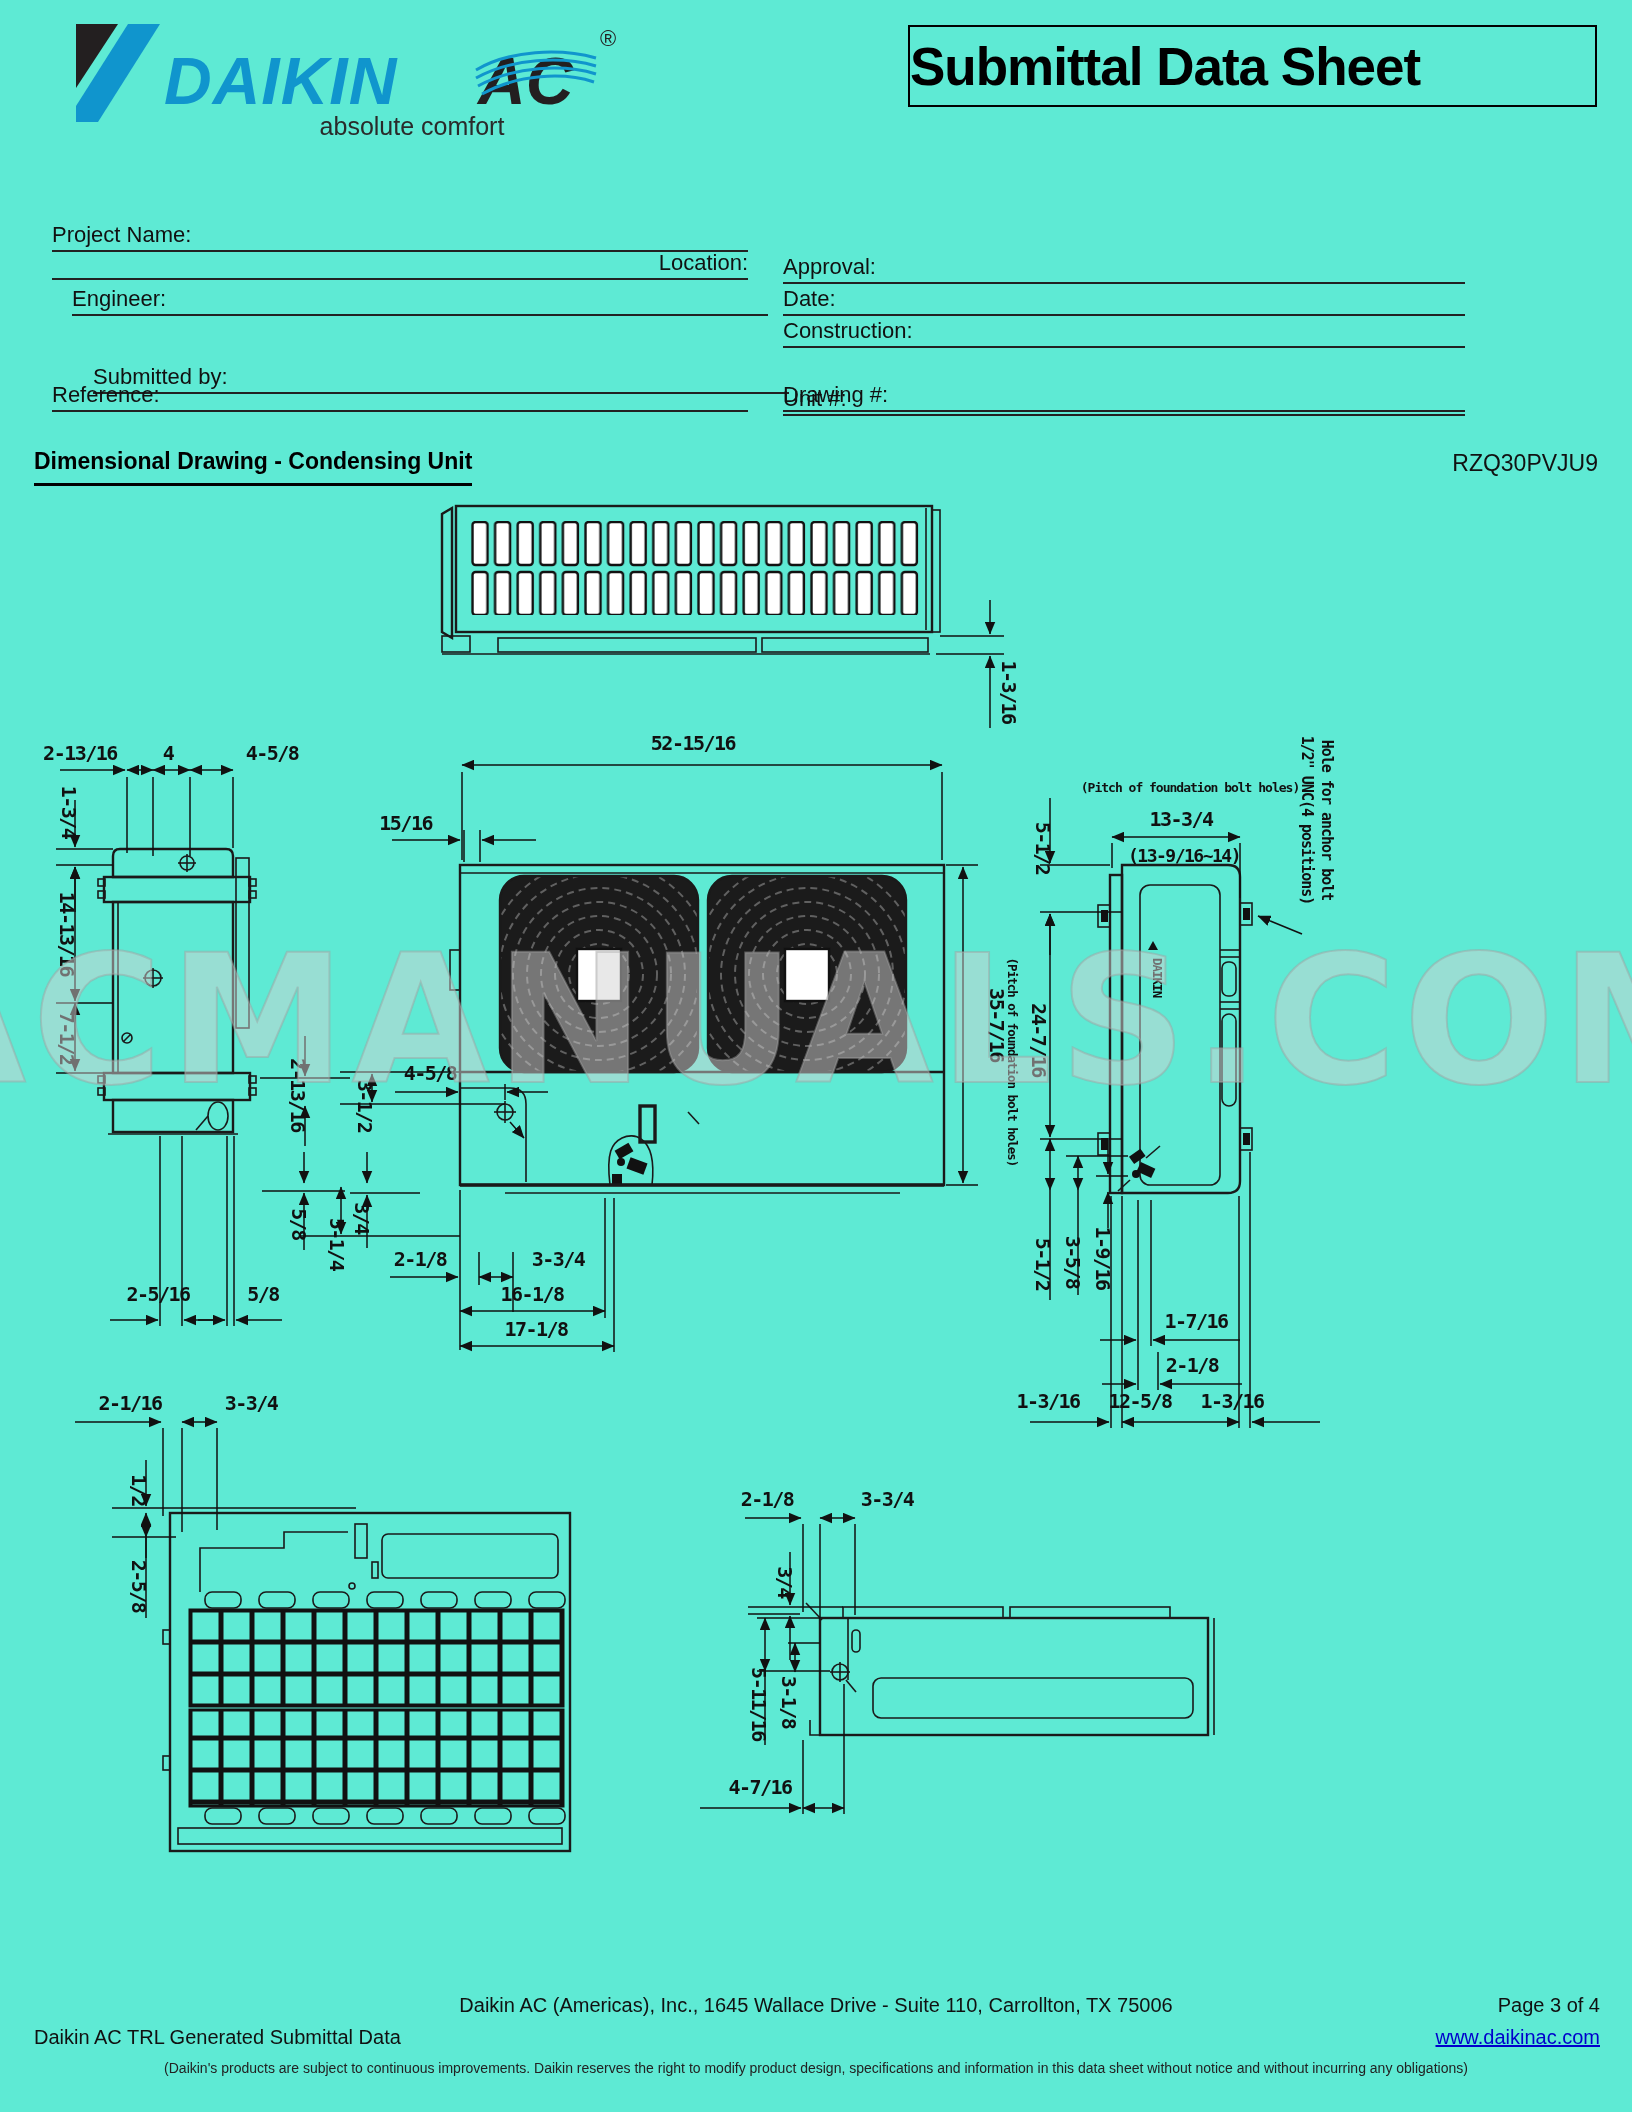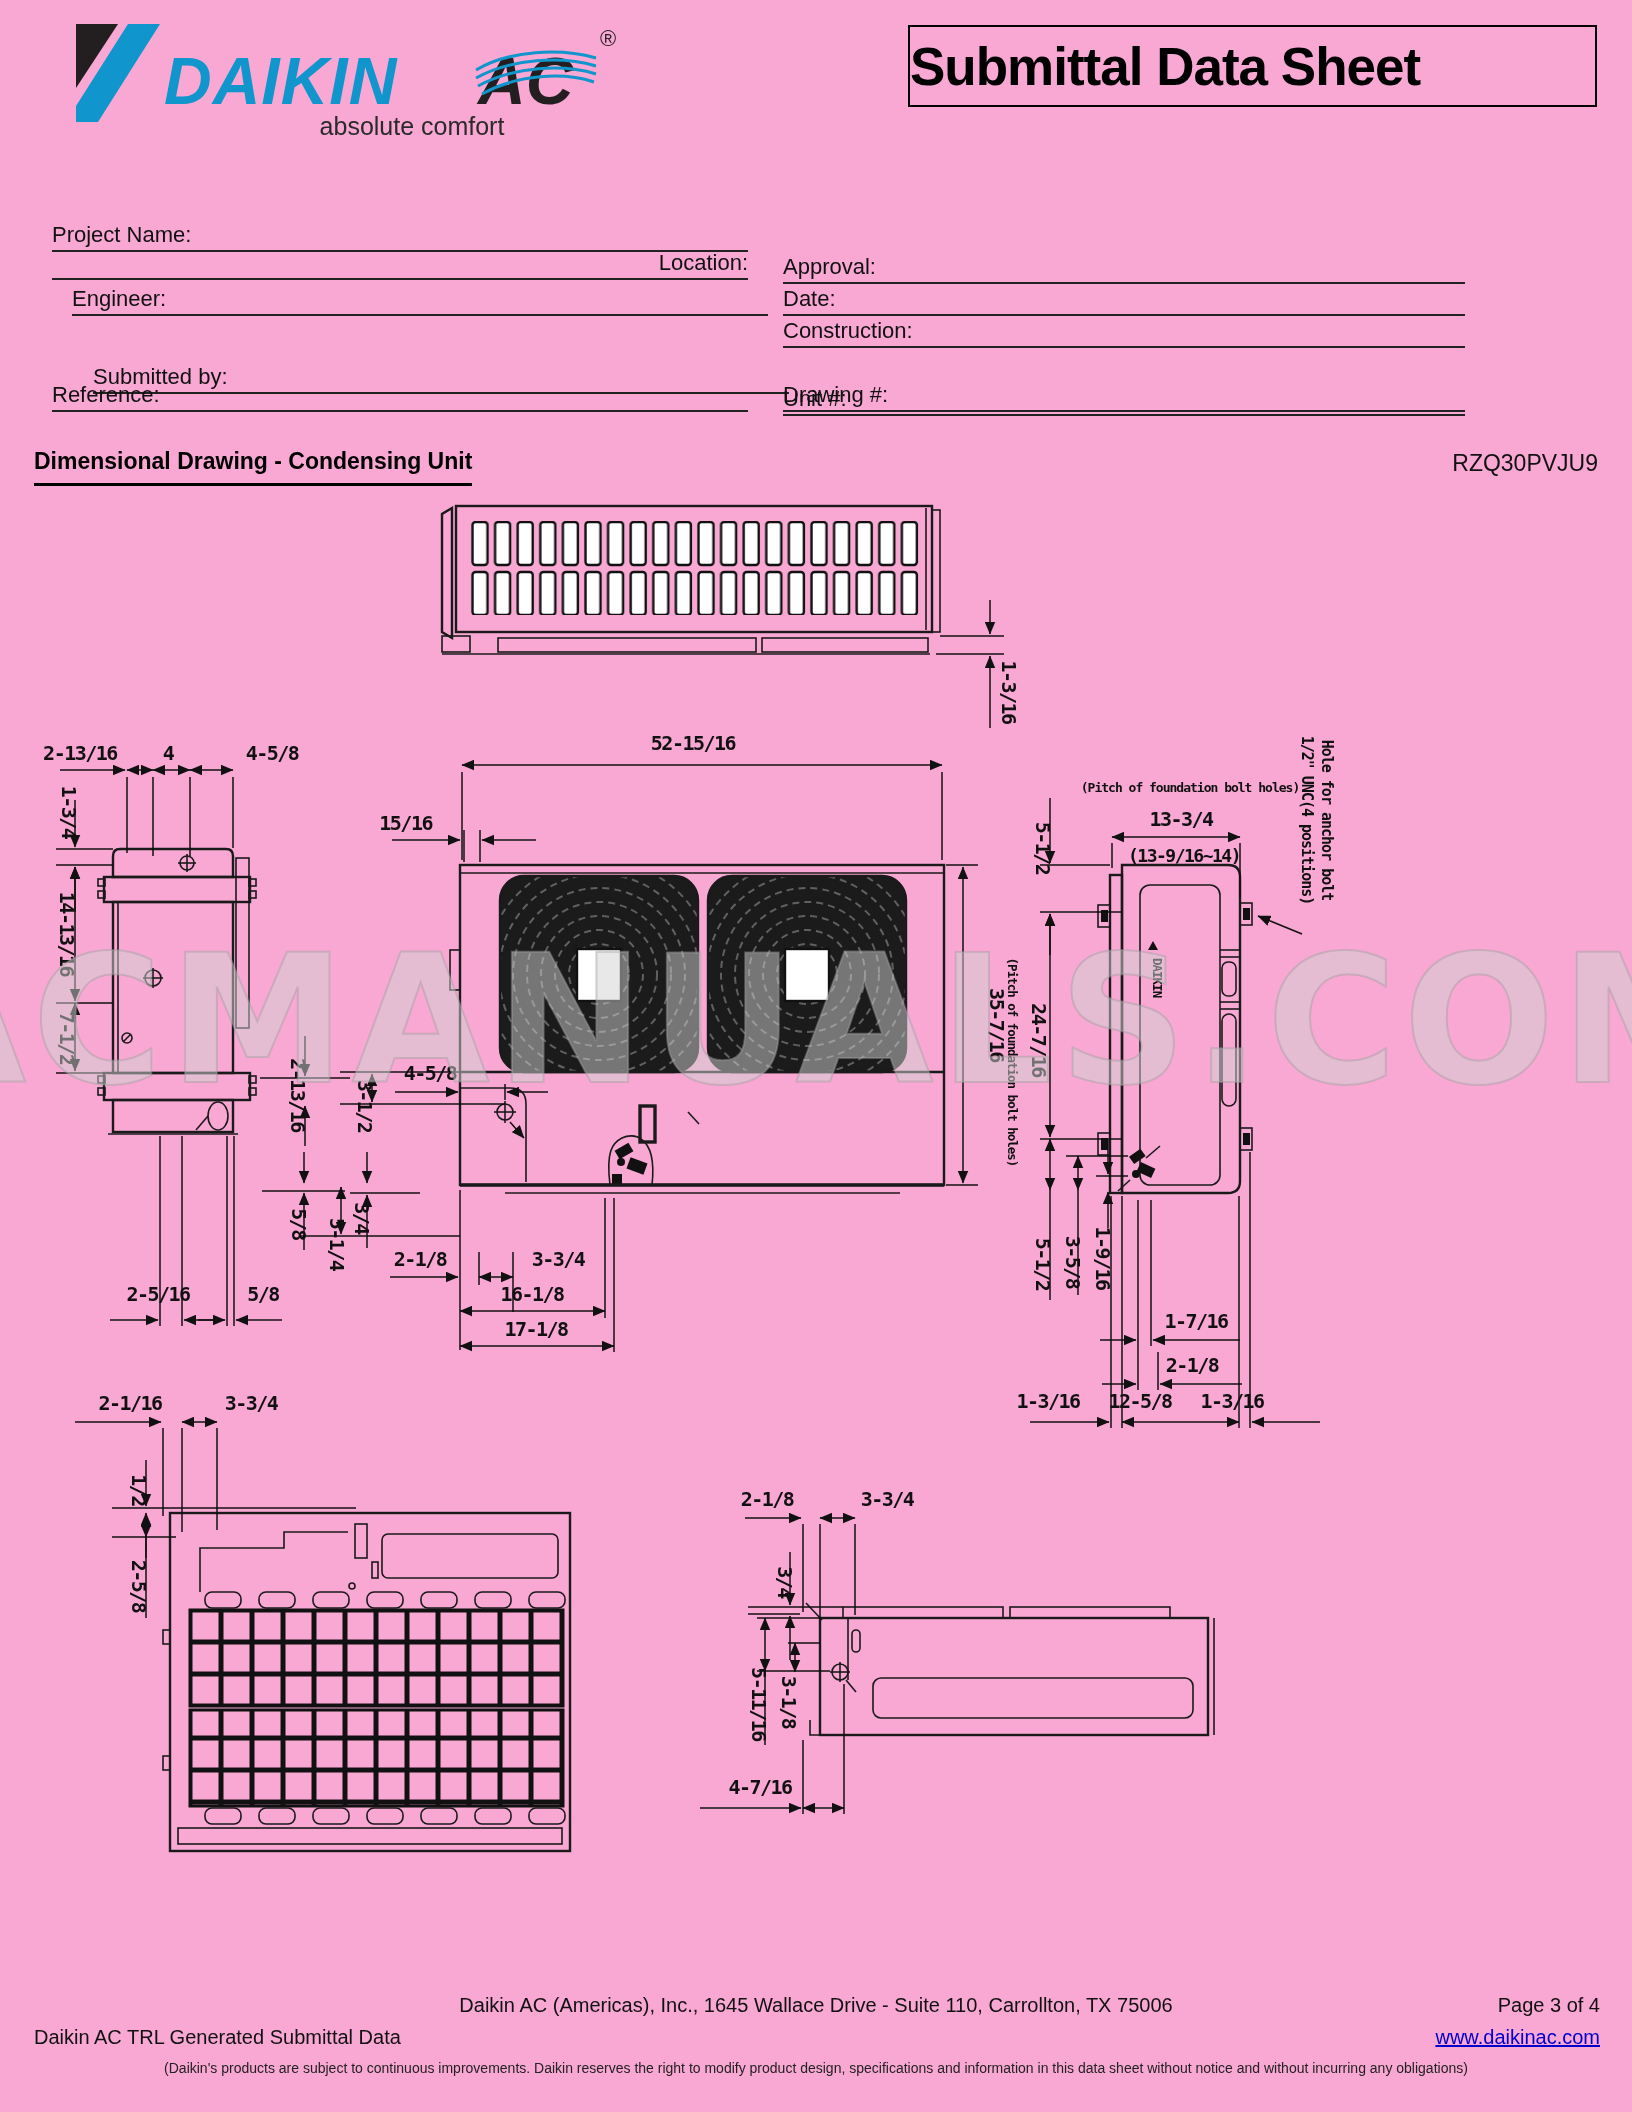--- a/index.html
+++ b/index.html
@@ -1,18 +1,18 @@
 <!DOCTYPE html>
 <html><head>
 <meta charset="utf-8">
 <style>
   * { margin:0; padding:0; box-sizing:border-box; }
   body { background:#777; font-family:"Liberation Sans", sans-serif; }
   #page {
-    position:relative; width:1632px; height:2112px; background:#f9a8d4;
+    position:relative; width:1632px; height:2112px; background:#5eead4;
     overflow:hidden; margin:0 auto;
   }
   
   #logo { position:absolute; left:30px; top:8px; width:600px; height:132px; }
   #titlebox {
     position:absolute; left:908px; top:25px; width:689px; height:82px;
     border:2px solid #000; display:flex; align-items:center; 
   }
   #titlebox .t { font-size:53px; font-weight:bold; color:#000; letter-spacing:-1px; white-space:nowrap; }
   

